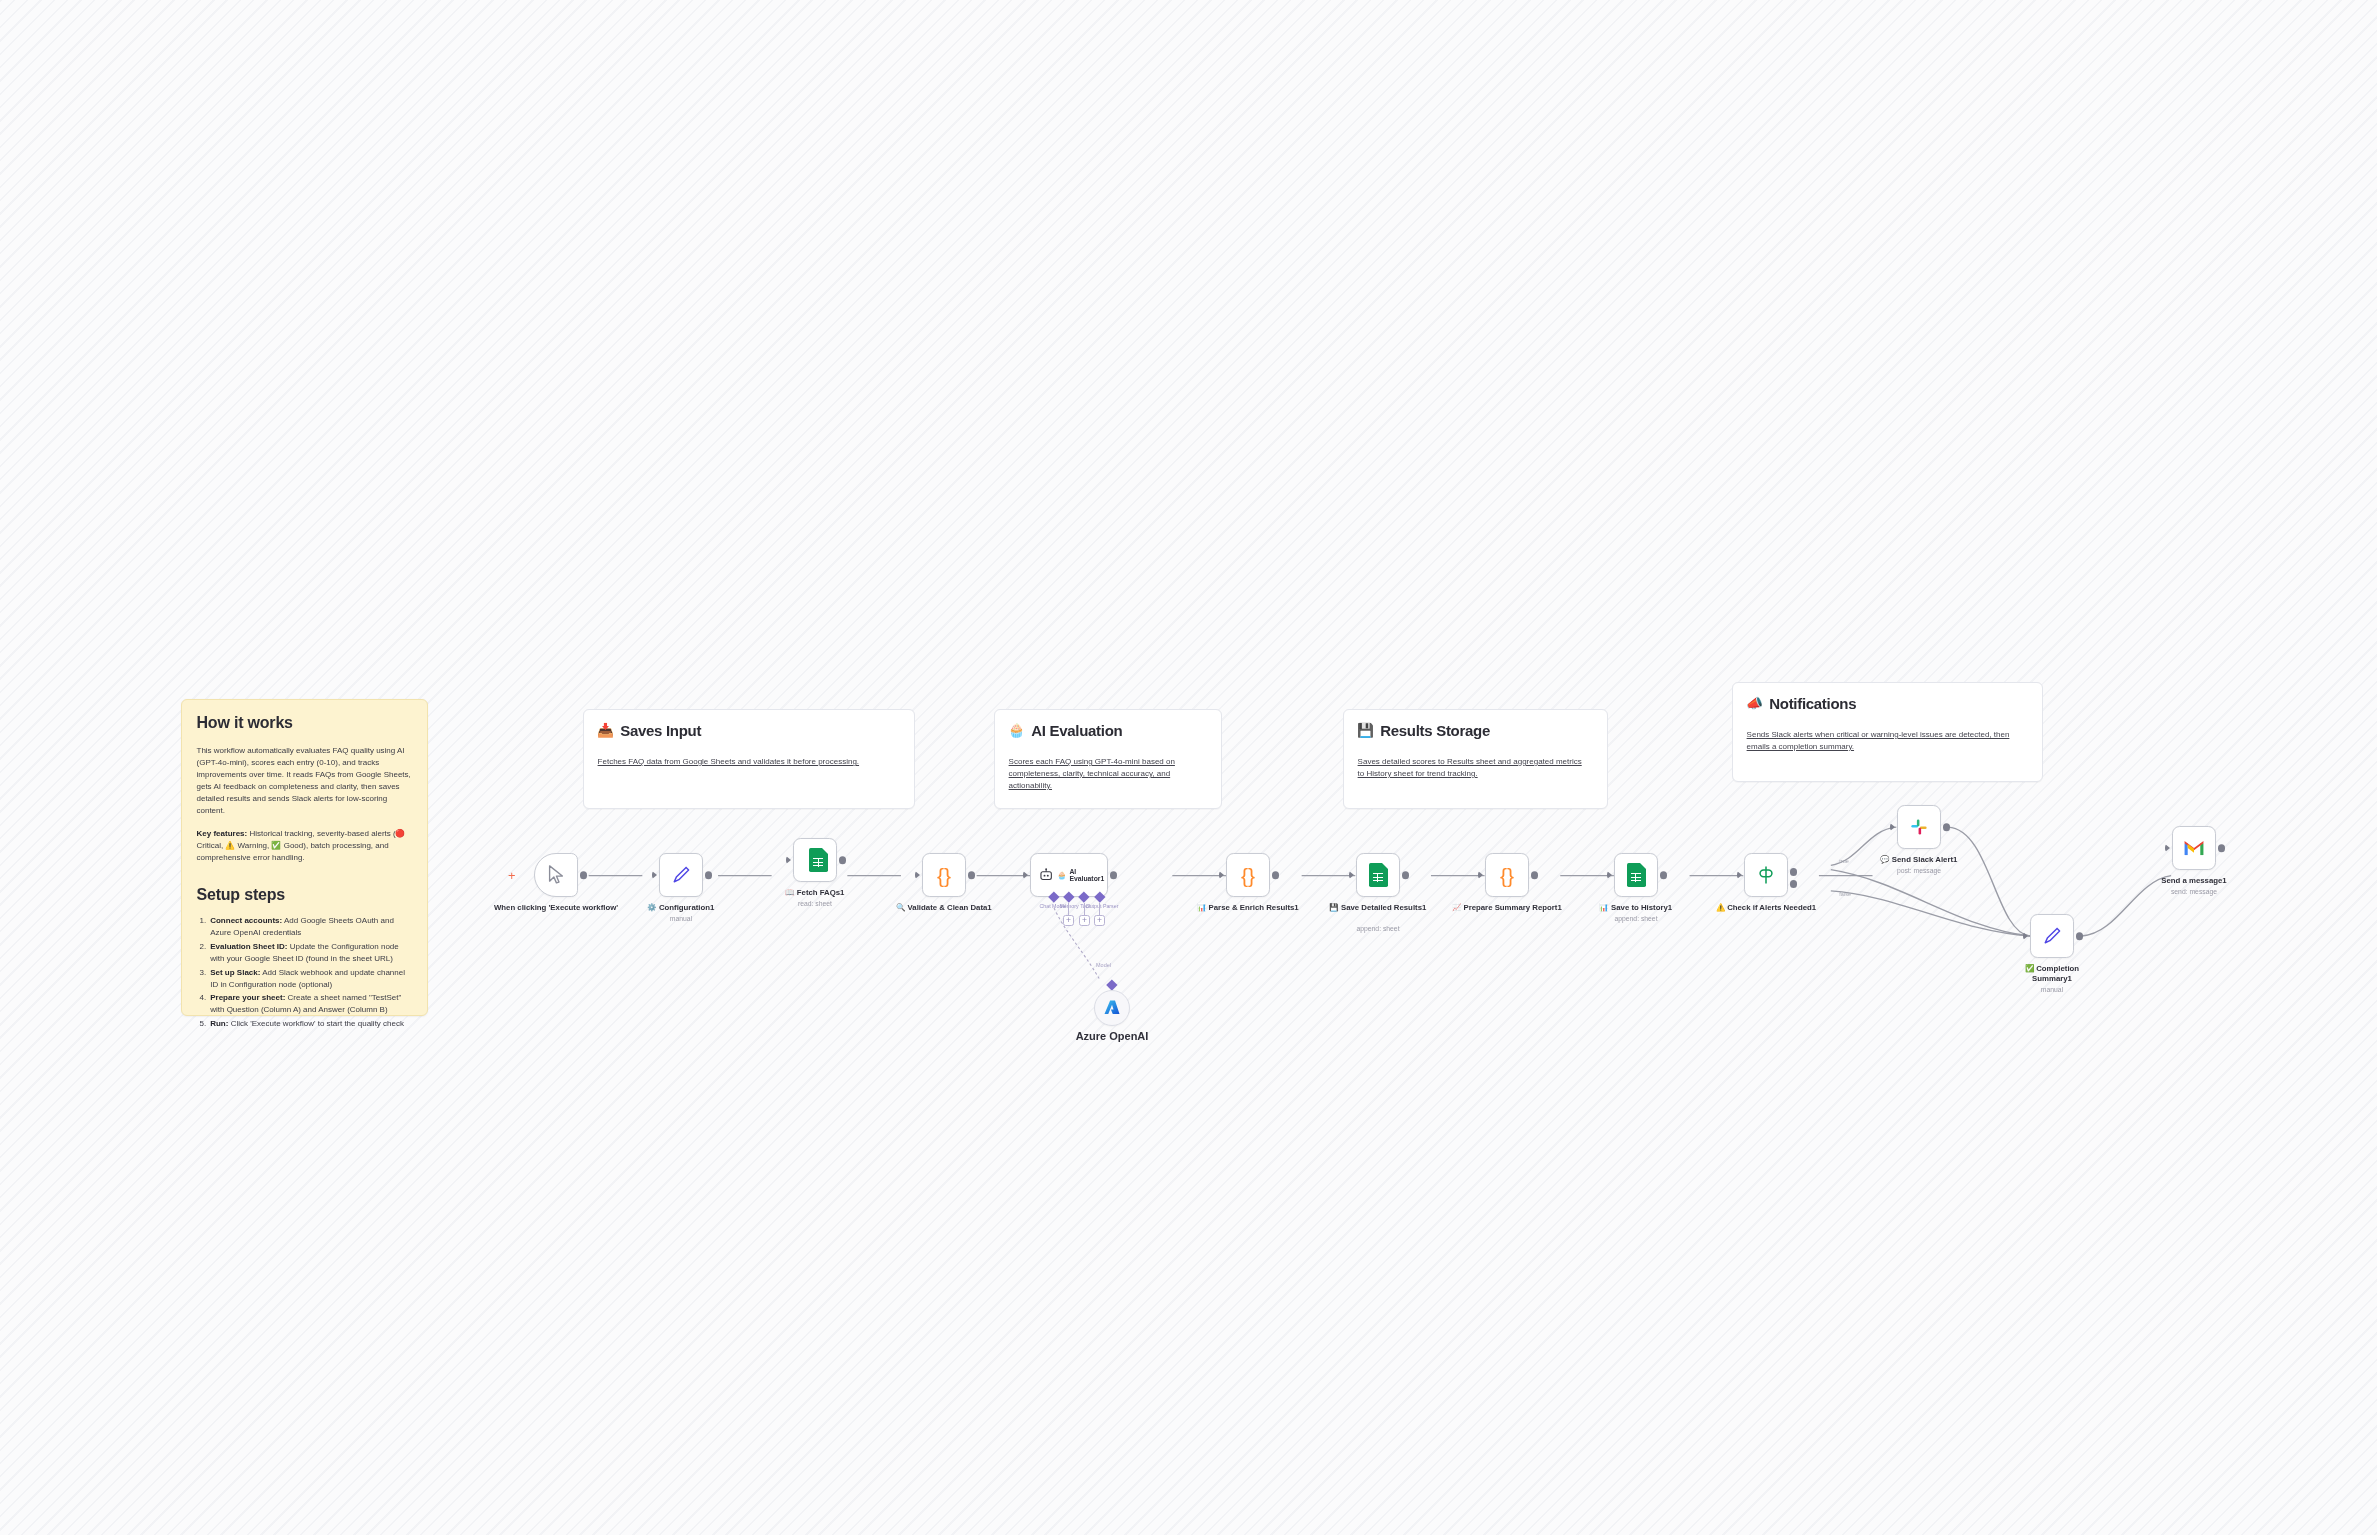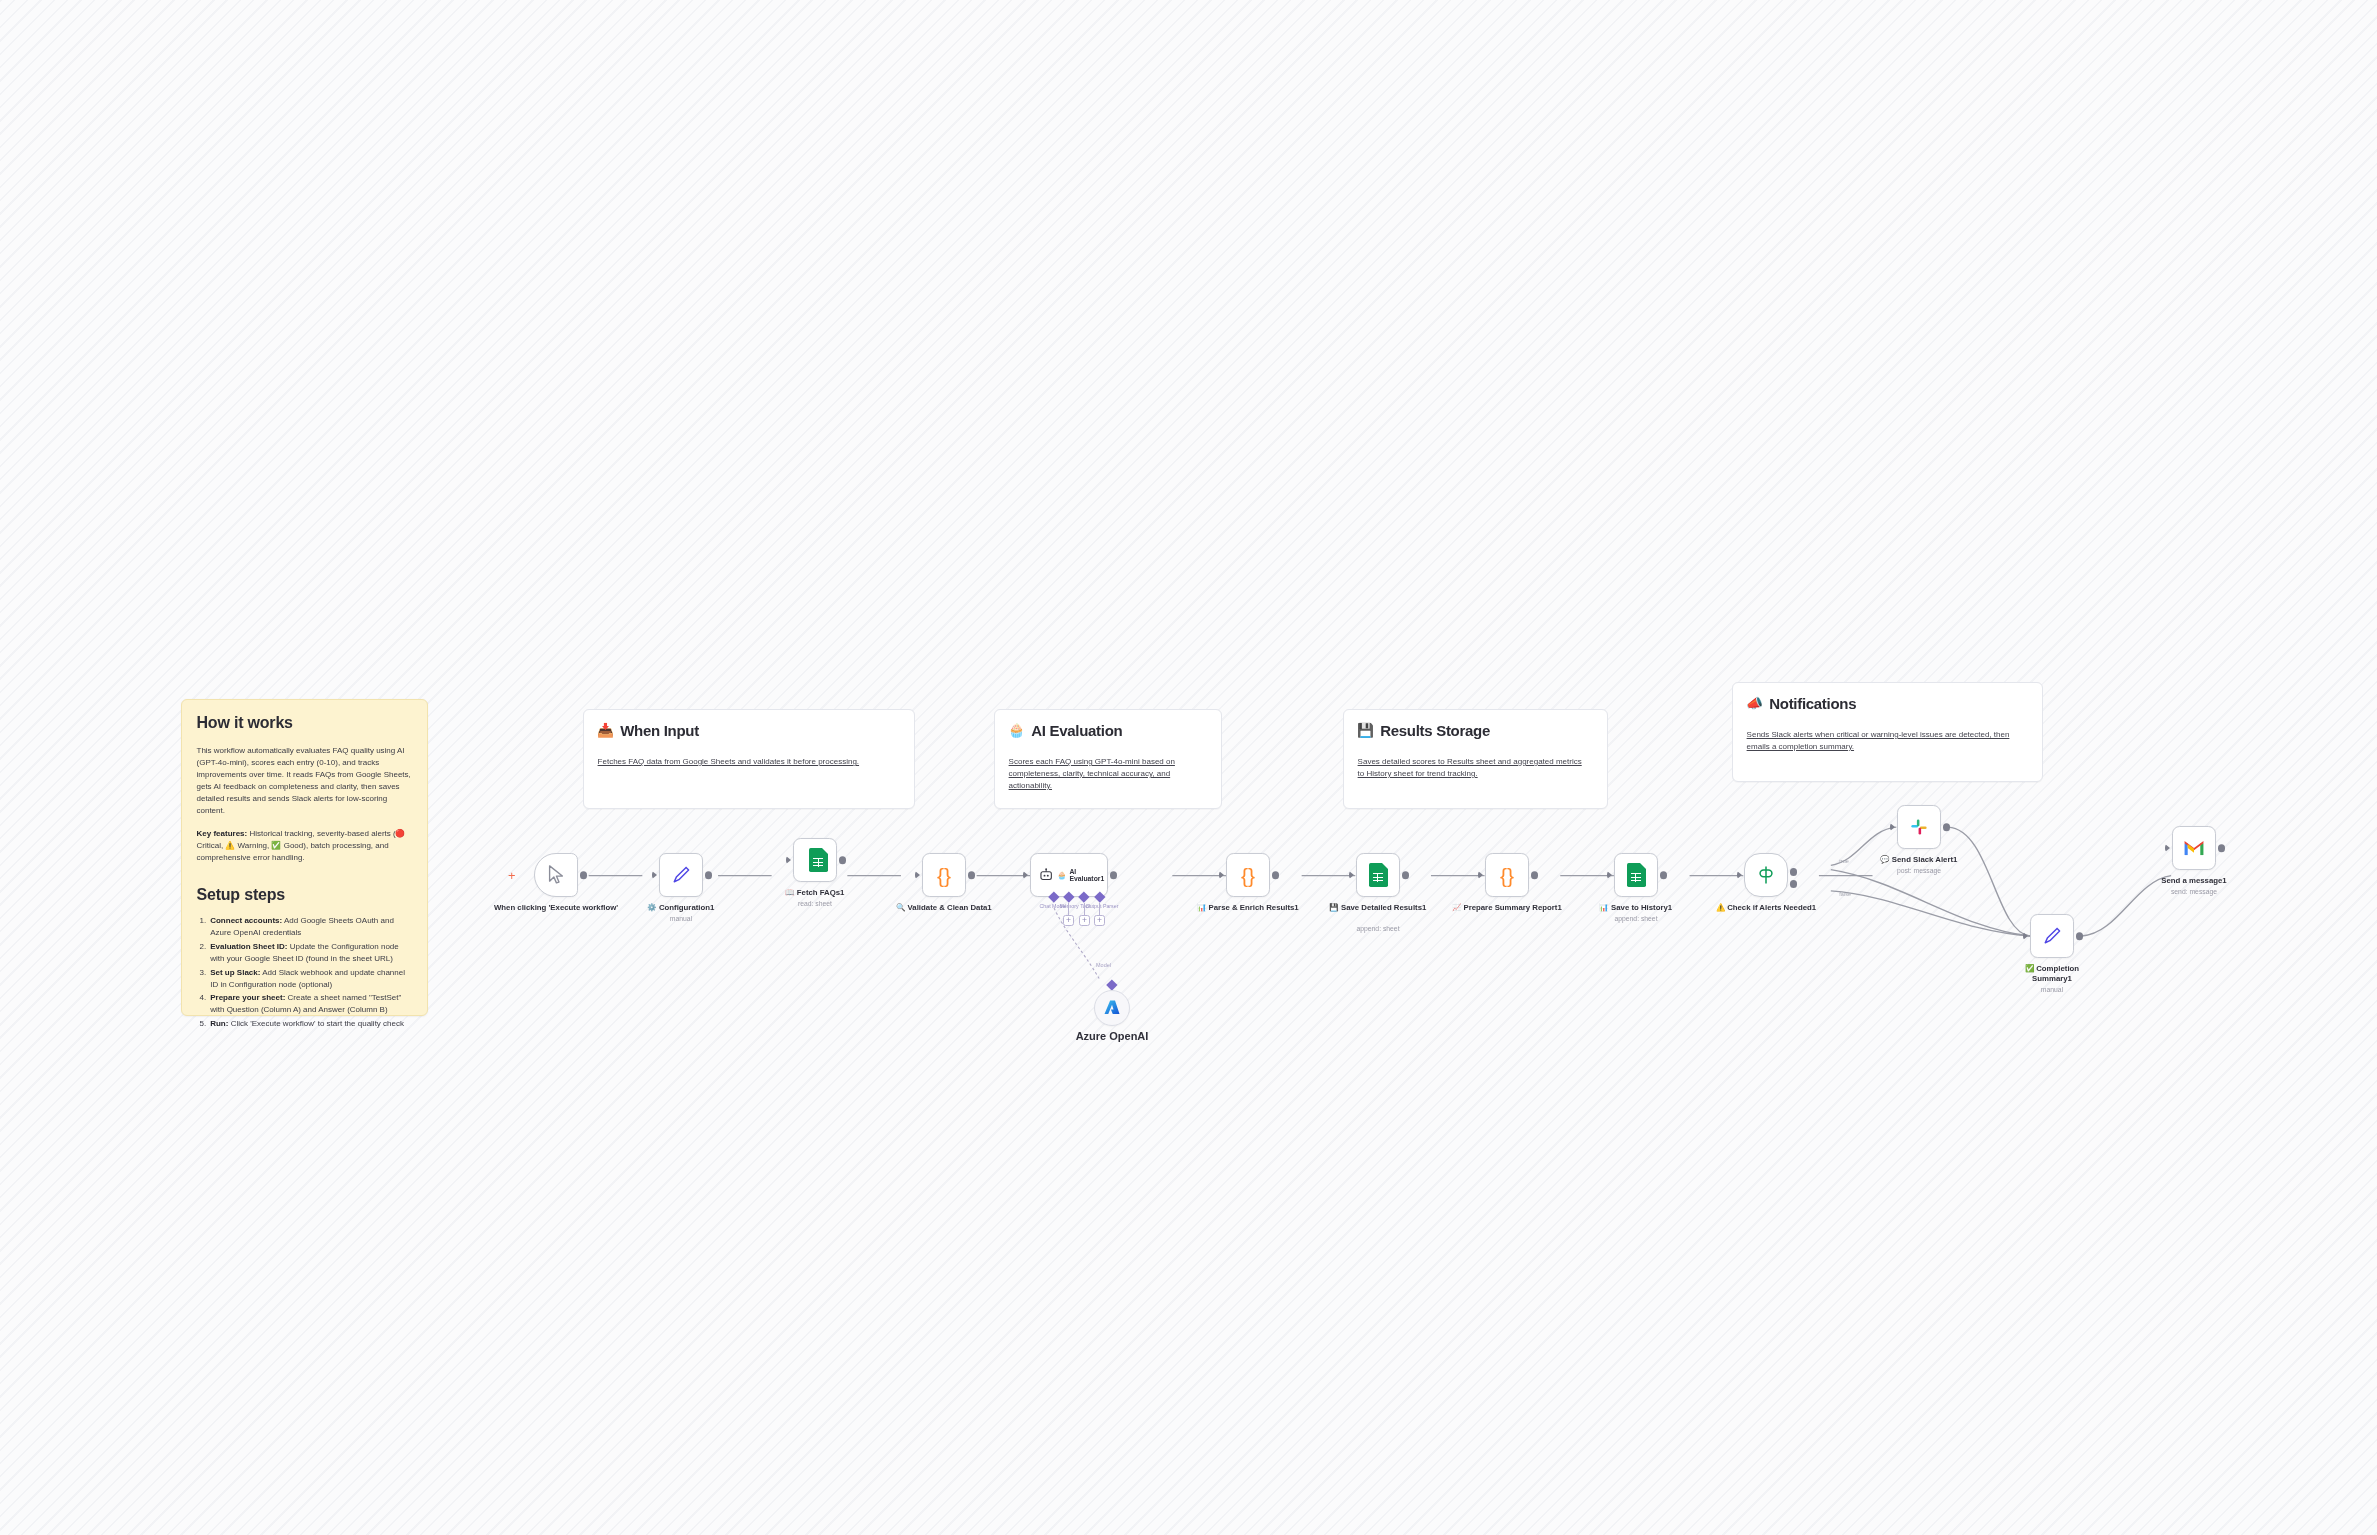--- a/index.html
+++ b/index.html
@@ -266,21 +266,21 @@
       <li><b>Evaluation Sheet ID:</b><span> Update the Configuration node with your Google Sheet ID (found in the sheet URL)</span></li>
       <li><b>Set up Slack:</b><span> Add Slack webhook and update channel ID in Configuration node (optional)</span></li>
       <li><b>Prepare your sheet:</b><span> Create a sheet named "TestSet" with Question (Column A) and Answer (Column B)</span></li>
       <li><b>Run:</b><span> Click 'Execute workflow' to start the quality check</span></li>
     </ol>
   </div>
 
   <div class="sticky-sec" style="left:583px; top:709px; width:332px; height:100px;">
     <div class="sec-title">
       <span class="emoji">📥</span>
-      <span>When Input</span>
+      <span>Saves Input</span>
     </div>
     <div class="sec-desc">Fetches FAQ data from Google Sheets and validates it before processing.</div>
   </div>
 
   <div class="sticky-sec" style="left:994px; top:709px; width:228px; height:100px;">
     <div class="sec-title">
       <span class="emoji">🧁</span>
       <span>AI Evaluation</span>
     </div>
     <div class="sec-desc">Scores each FAQ using GPT-4o-mini based on completeness, clarity, technical accuracy, and actionability.</div>
@@ -423,21 +423,21 @@
   <div class="node square" style="left:1614px; top:853px;">
     <span class="ico-sheets"></span>
     <span class="port in-arrow"></span>
     <span class="port out"></span>
     <span class="node-label">
       <span class="lbl-ico">📊</span><span>Save to History1</span>
     </span>
     <span class="node-sub" style="top:61px;">append: sheet</span>
   </div>
 
-  <div class="node square" style="left:1744px; top:853px;border-radius:16px;">
+  <div class="node square" style="left:1744px; top:853px;">
     <svg width="22" height="22" viewBox="0 0 26 26">
       <path d="M13 3 L13 23" stroke="#0f9d58" stroke-width="1.8"></path>
       <rect x="6" y="7" width="14" height="8" rx="4" fill="none" stroke="#0f9d58" stroke-width="1.8"></rect>
     </svg>
     <span class="port in-arrow"></span>
     <span class="port out2a"></span>
     <span class="port out2b"></span>
     <span class="node-label">
       <span class="lbl-ico">⚠️</span><span>Check if Alerts Needed1</span>
     </span>

